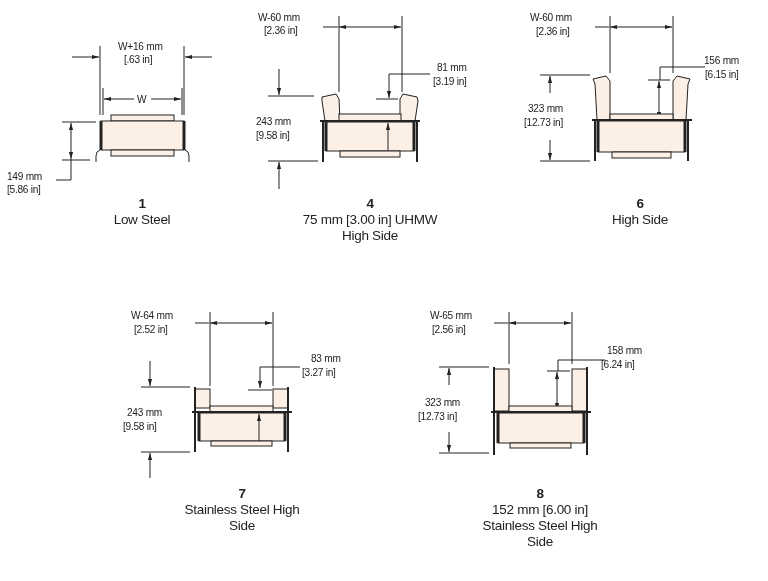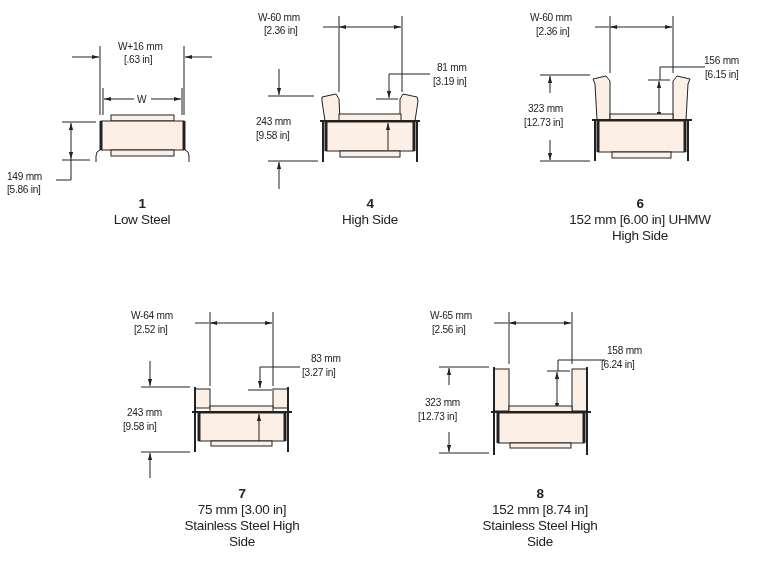--- a/index.html
+++ b/index.html
@@ -196,31 +196,30 @@
 <div class="dim" style="left:601px;top:358px;">[6.24 in]</div>
 <div class="dim" style="left:425px;top:396px;">323 mm</div>
 <div class="dim" style="left:418px;top:410px;">[12.73 in]</div>
 
 <div class="cap" style="left:92px;top:196px;width:100px;">
   <span class="num">1</span>
   <span>Low Steel</span>
 </div>
 <div class="cap" style="left:280px;top:196px;width:180px;">
   <span class="num">4</span>
+  <span>75 mm [3.00 in] UHMW</span>
   <span>High Side</span>
 </div>
 <div class="cap" style="left:550px;top:196px;width:180px;">
   <span class="num">6</span>
-  <span>152 mm [6.00 in] UHMW</span>
   <span>High Side</span>
 </div>
 <div class="cap" style="left:162px;top:486px;width:160px;">
   <span class="num">7</span>
-  <span>75 mm [3.00 in]</span>
   <span>Stainless Steel High</span>
   <span>Side</span>
 </div>
 <div class="cap" style="left:460px;top:486px;width:160px;">
   <span class="num">8</span>
-  <span>152 mm [8.74 in]</span>
+  <span>152 mm [6.00 in]</span>
   <span>Stainless Steel High</span>
   <span>Side</span>
 </div>
 
 </body></html>

